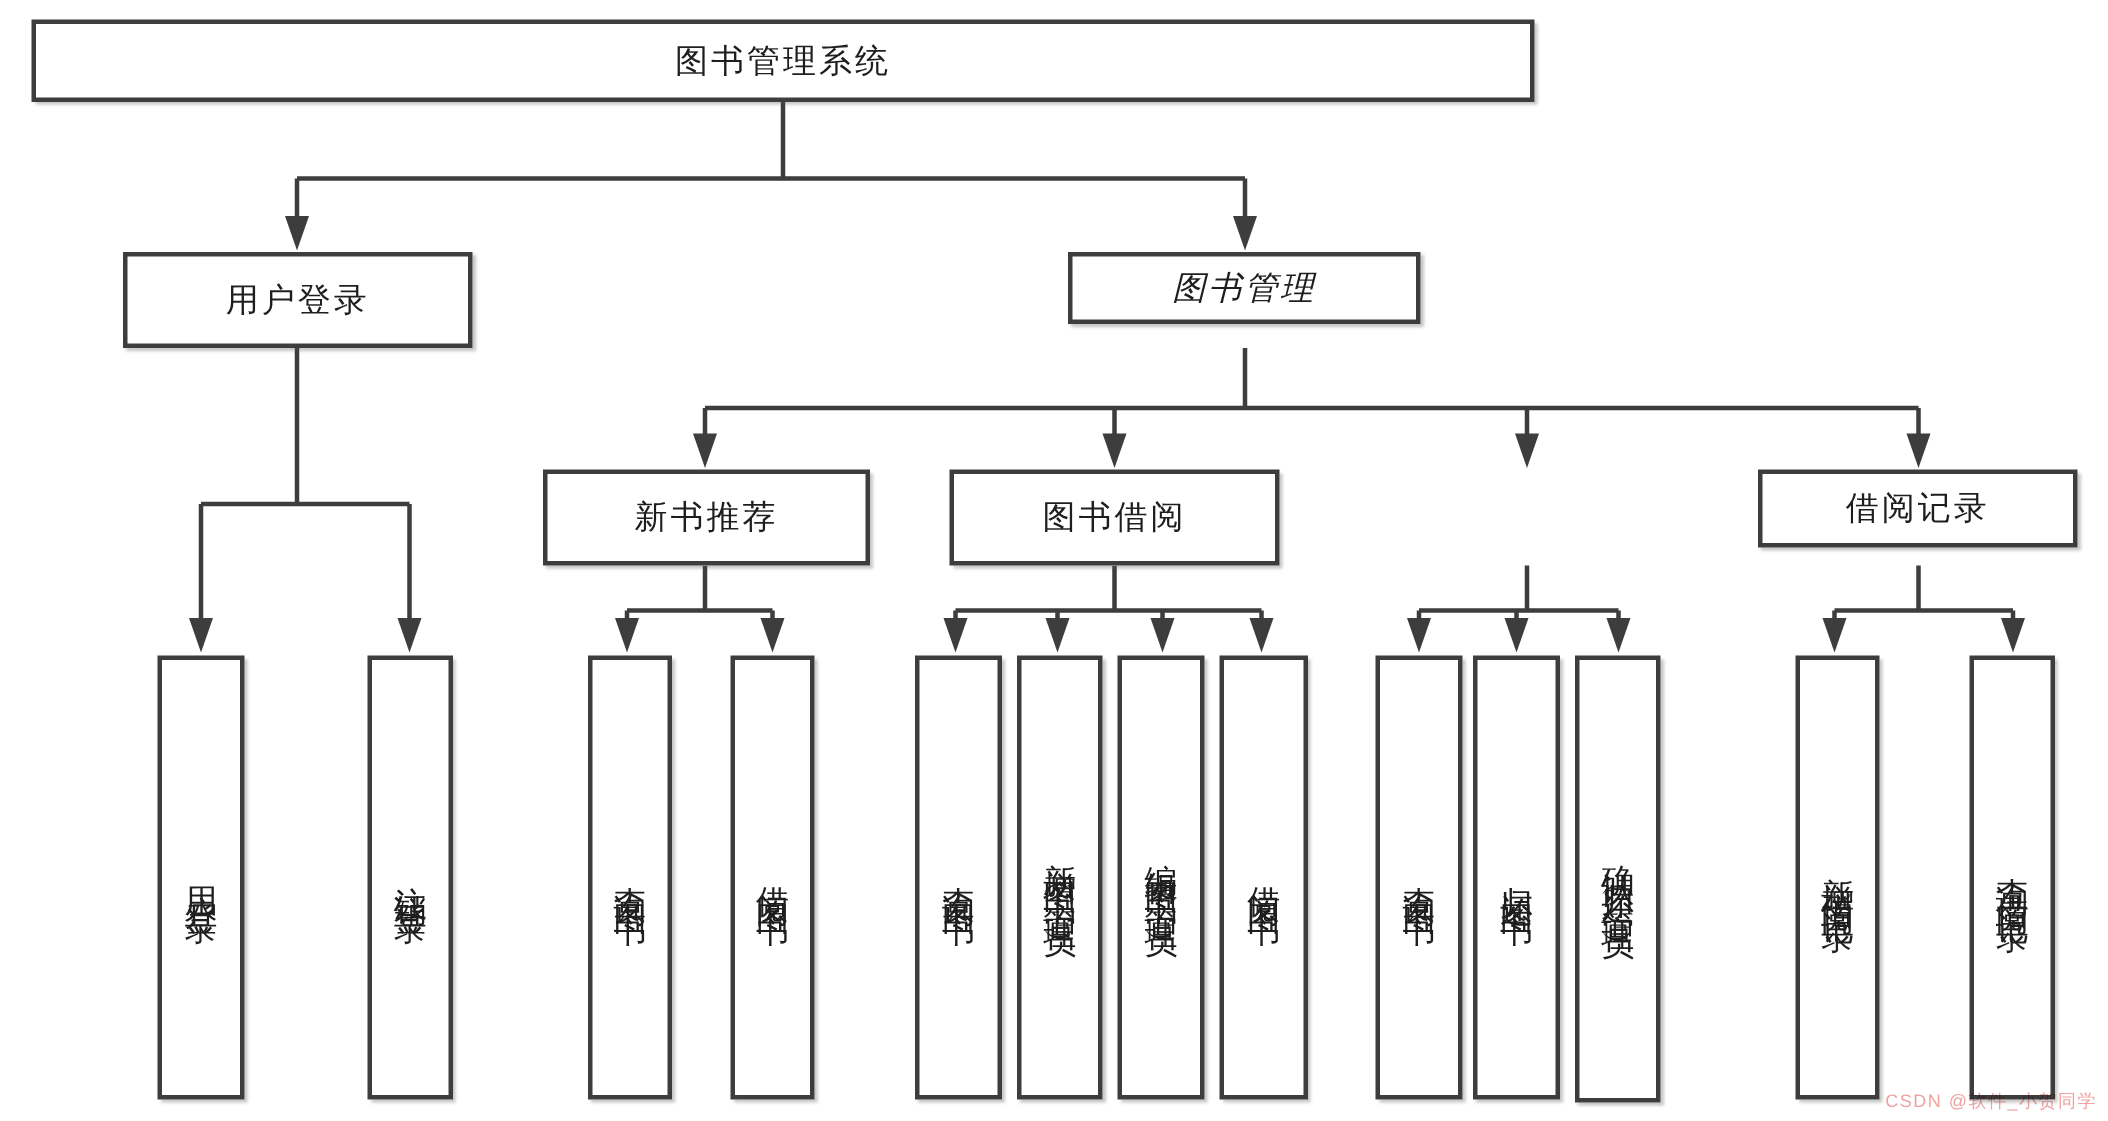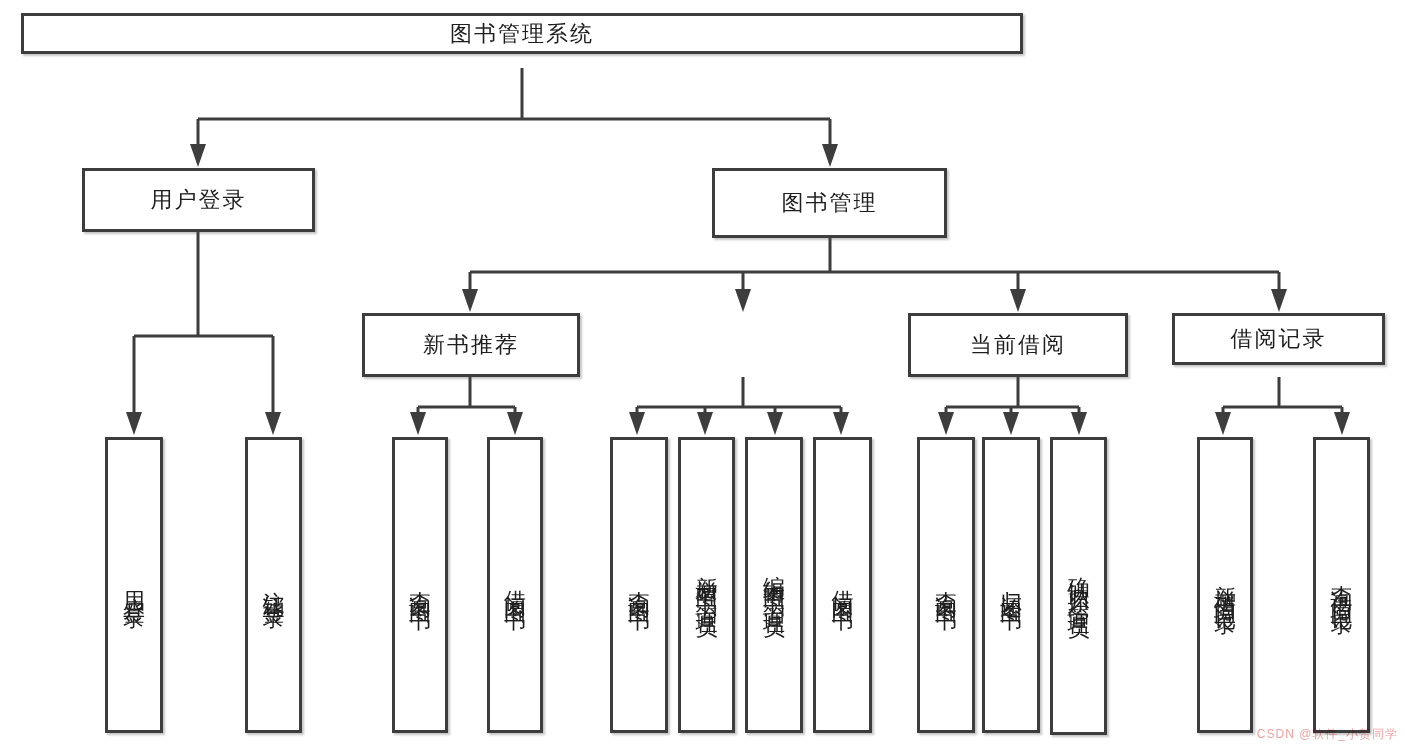--- a/index.html
+++ b/index.html
@@ -82,36 +82,36 @@
       <polygon points="767,412 783,412 775,435"></polygon>
       <polygon points="833,412 849,412 841,435"></polygon>
       <polygon points="938,412 954,412 946,435"></polygon>
       <polygon points="1003,412 1019,412 1011,435"></polygon>
       <polygon points="1071,412 1087,412 1079,435"></polygon>
       <polygon points="1215,412 1231,412 1223,435"></polygon>
       <polygon points="1334,412 1350,412 1342,435"></polygon>
     </g>
   </svg>
 
-  <div class="node hnode" style="left:21px; top:13px; width:1002px; height:41px;">
+  <div class="node hnode" style="left:21px; top:13px; width:1002px; height:55px;">
     <span class="label">图书管理系统</span>
   </div>
 
   <div class="node hnode" style="left:82px; top:168px; width:233px; height:64px;">
     <span class="label">用户登录</span>
   </div>
-  <div class="node hnode" style="left:712px; top:168px; width:235px; height:70px;">
+  <div class="node hnode" style="left:712px; top:168px; width:235px; height:48px;font-style:italic;">
     <span class="label">图书管理</span>
   </div>
 
   <div class="node hnode" style="left:362px; top:313px; width:218px; height:64px;align-items:center;">
     <span class="label">新书推荐</span>
   </div>
-  <div class="node hnode" style="left:908px; top:313px; width:220px; height:64px;">
-    <span class="label">当前借阅</span>
+  <div class="node hnode" style="left:633px; top:313px; width:220px; height:64px;">
+    <span class="label">图书借阅</span>
   </div>
   <div class="node hnode" style="left:1172px; top:313px; width:213px; height:52px;">
     <span class="label">借阅记录</span>
   </div>
 
   <div class="node vnode" style="left:105px; top:437px; width:58px; height:296px;">
     <span class="label">用户登录</span>
   </div>
   <div class="node vnode" style="left:245px; top:437px; width:57px; height:296px;">
     <span class="label">注销登录</span>

